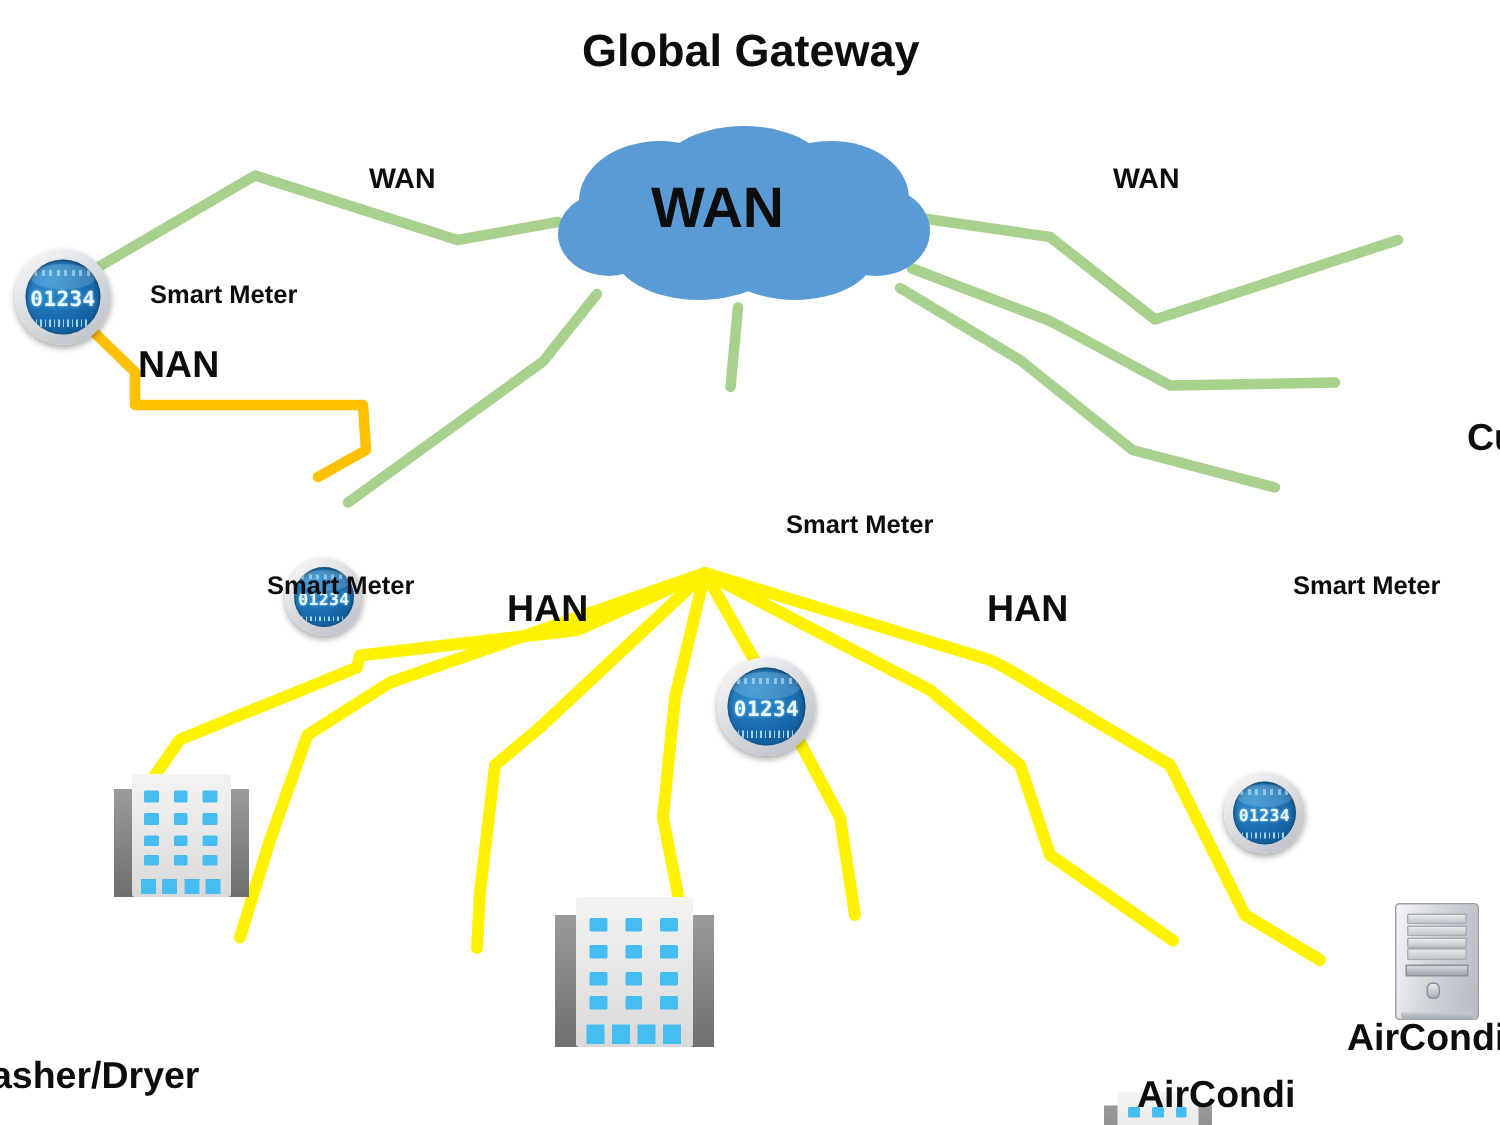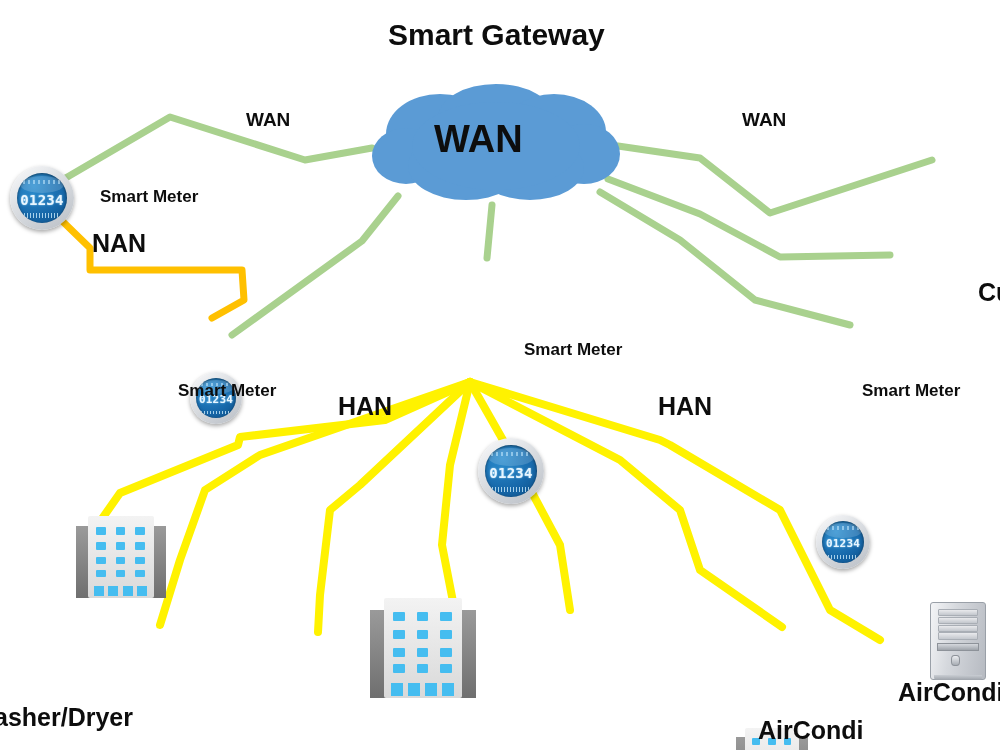--- a/index.html
+++ b/index.html
@@ -91,21 +91,21 @@
       <path d="M470,382 L385,420 L240,437 L238,445 L120,493 L92,533"></path>
       <path d="M470,382 L260,455 L205,490 L180,560 L160,625"></path>
       <path d="M470,382 L360,485 L330,510 L320,595 L318,632"></path>
       <path d="M470,382 L450,465 L442,545 L455,612"></path>
       <path name="x" d="M470,382 L520,470 L560,545 L570,610"></path>
       <path d="M470,382 L620,460 L680,510 L700,570 L782,627"></path>
       <path d="M470,382 L660,440 L670,445 L780,510 L830,610 L880,640"></path>
     </g>
   </svg>
 
-  <div class="lbl title" style="left:388px;top:20px;">Smart Gateway</div>
+  <div class="lbl title" style="left:388px;top:20px;">Global Gateway</div>
 
   <div class="node" style="left:368px;top:80px;width:256px;height:124px;">
     <svg viewBox="0 0 256 124" width="256" height="124">
       <g fill="#5B9BD5">
         <ellipse cx="72" cy="54" rx="54" ry="40"></ellipse>
         <ellipse cx="128" cy="38" rx="58" ry="34"></ellipse>
         <ellipse cx="186" cy="52" rx="52" ry="38"></ellipse>
         <ellipse cx="216" cy="74" rx="36" ry="30"></ellipse>
         <ellipse cx="38" cy="76" rx="34" ry="28"></ellipse>
         <ellipse cx="98" cy="86" rx="58" ry="34"></ellipse>

